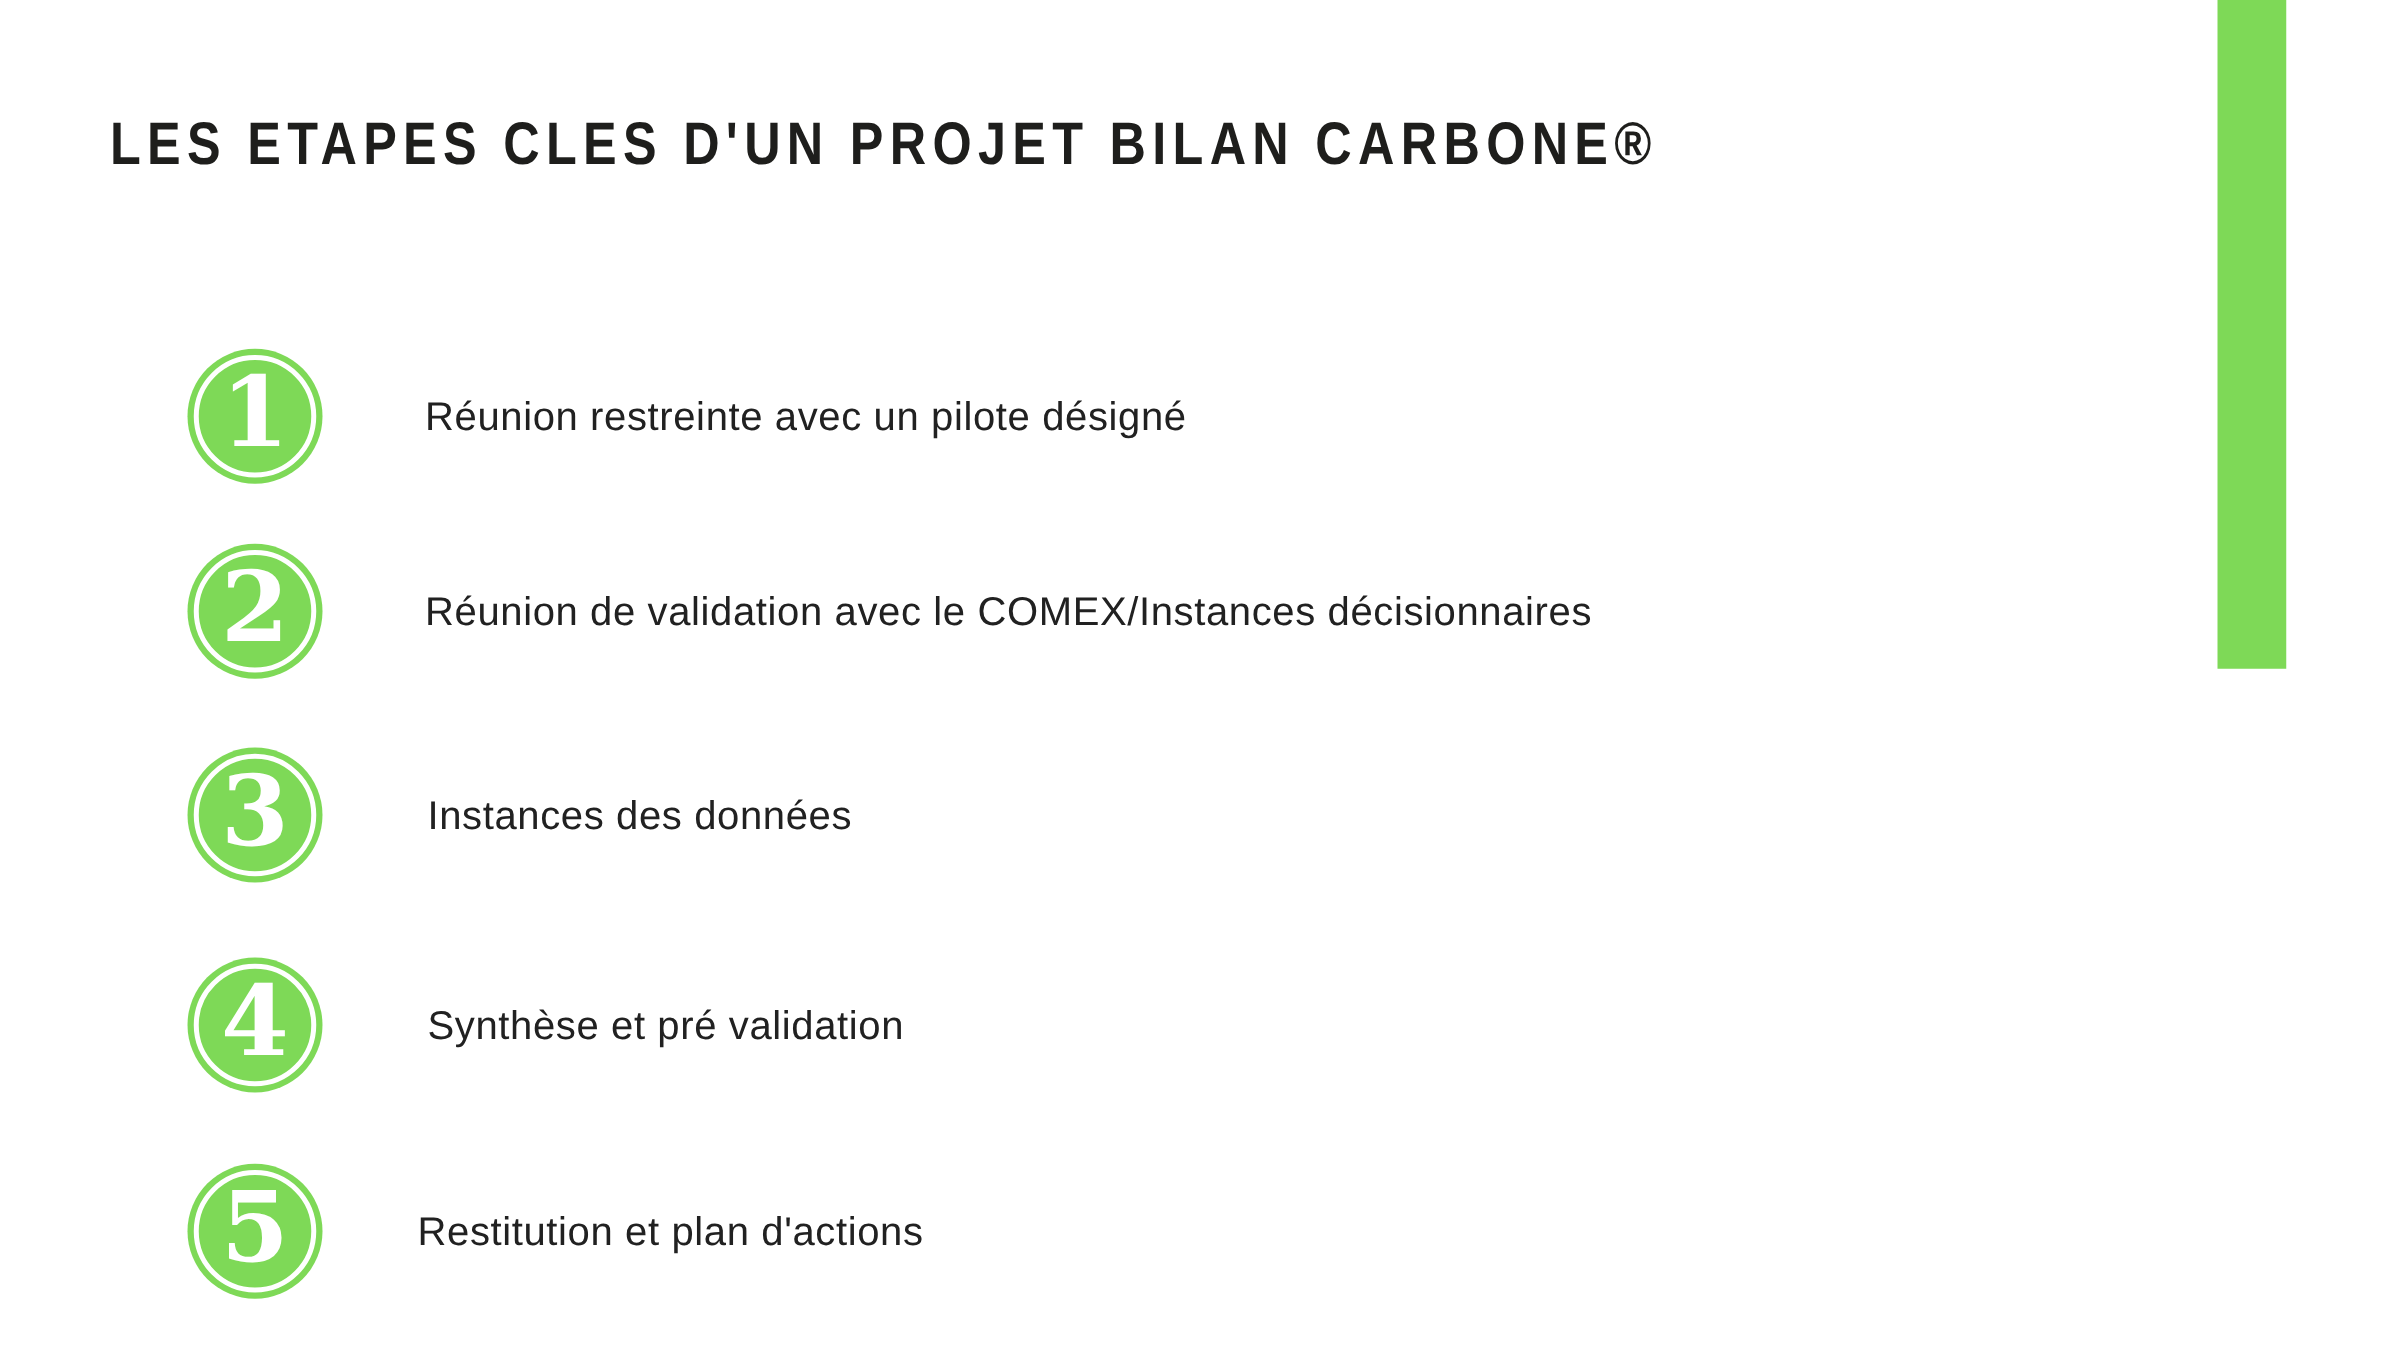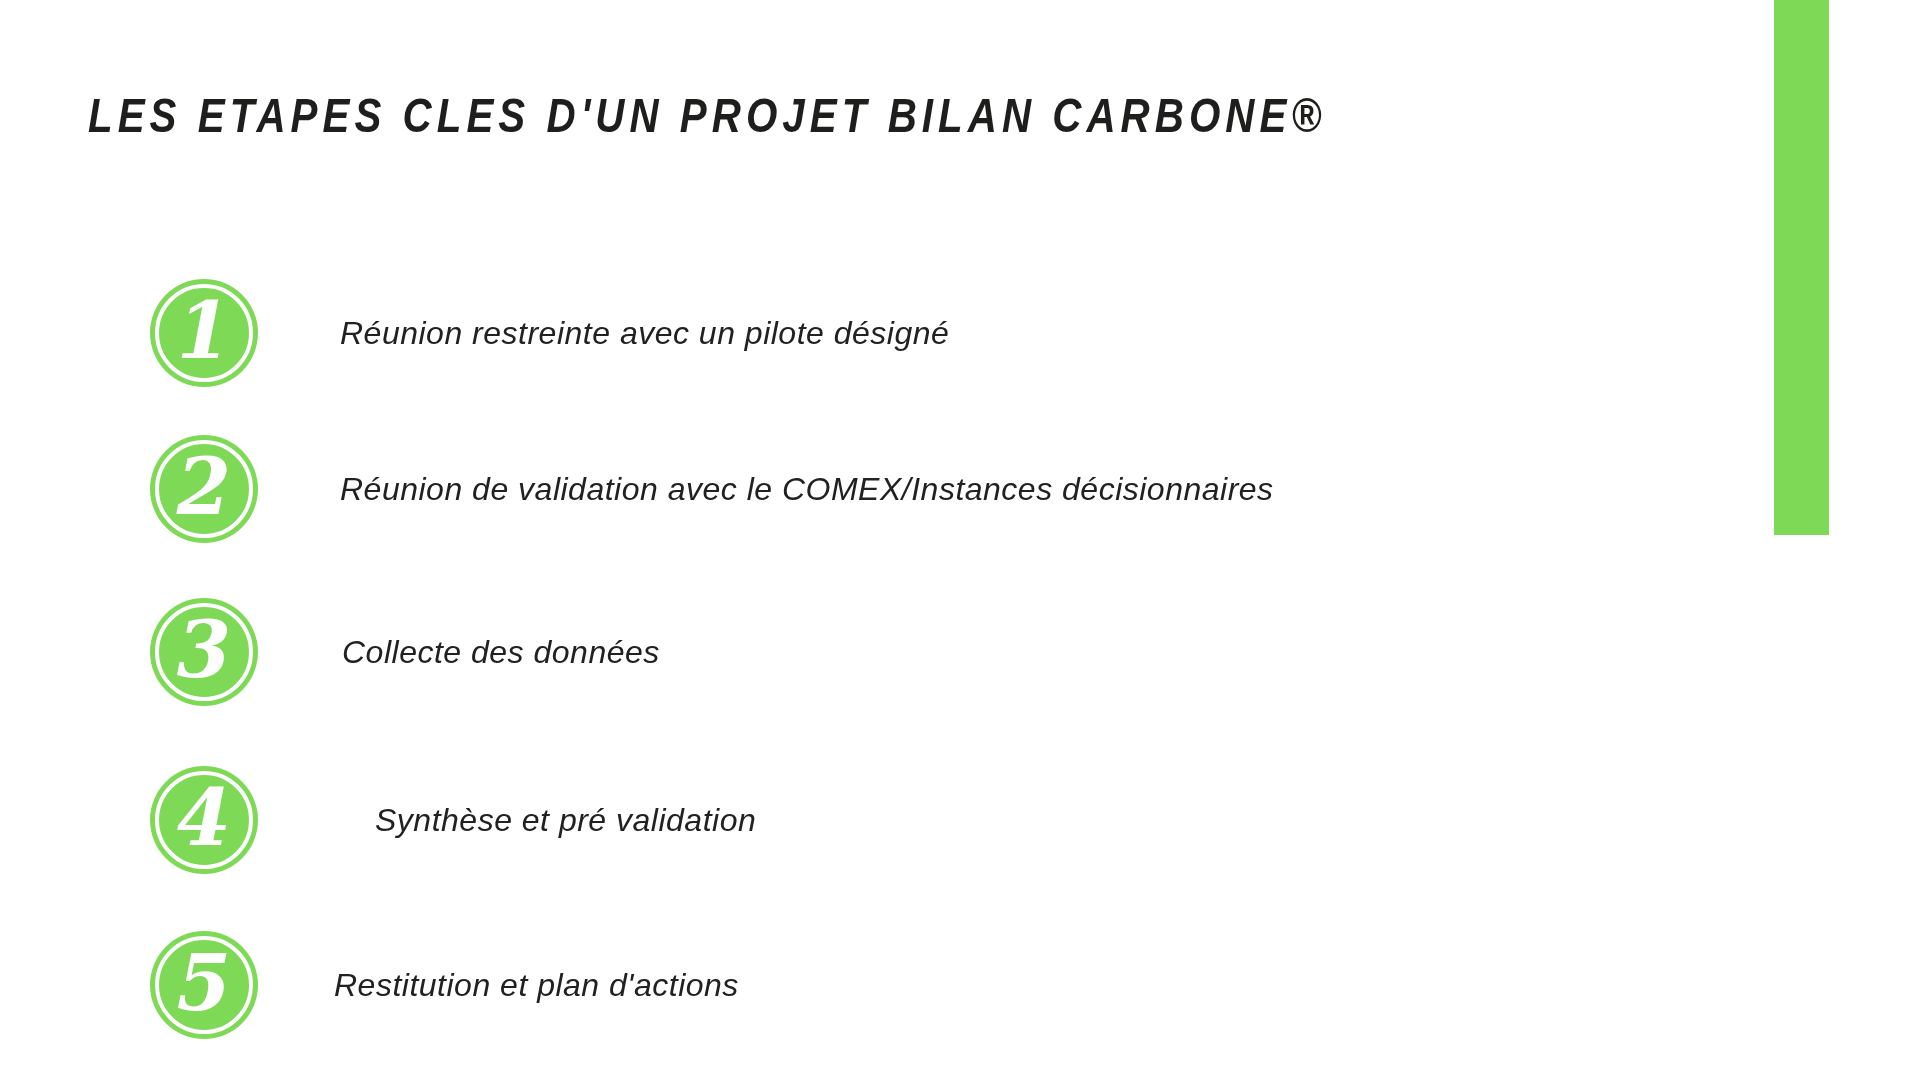--- a/index.html
+++ b/index.html
@@ -5,21 +5,21 @@
   :root{
     --accent:#7ed957;
     --title-color:#1e1e1c;
     --text-color:#212121;
     --bg:#ffffff;
   }
   *{margin:0;padding:0;box-sizing:border-box;}
   html,body{width:1920px;height:1080px;background:var(--bg);overflow:hidden;}
   body{font-family:"Liberation Sans",sans-serif;}
 
-  .canvas{position:relative;width:1676px;height:1080px;background:var(--bg);font-style:italic;}
+  .canvas{position:relative;width:1676px;height:1080px;background:var(--bg);}
 
   
   .accent-bar{
     position:absolute;left:1774px;top:0;width:55px;height:535px;
     background:var(--accent);
   }
 
   
   .title{
     position:absolute;left:88px;top:92px;
@@ -59,21 +59,21 @@
 
   .label{
     font-family:"Liberation Sans",sans-serif;
     font-weight:400;font-size:32px;line-height:1.2;
     color:var(--text-color);white-space:nowrap;
     letter-spacing:0.5px;
   }
   .step-1 .label{margin-left:82px;}
   .step-2 .label{margin-left:82px;}
   .step-3 .label{margin-left:84px;}
-  .step-4 .label{margin-left:117px;text-align:center;}
+  .step-4 .label{margin-left:84px;text-align:center;}
   .step-5 .label{margin-left:76px;}
 </style>
 </head>
 <body>
 
 <div class="canvas">
 
   <div class="accent-bar"></div>
 
   <h1 class="title">LES ETAPES CLES D'UN PROJET BILAN CARBONE®</h1>
@@ -94,21 +94,21 @@
         <span class="num">2</span>
       </div>
       <span class="label">Réunion de validation avec le COMEX/Instances décisionnaires</span>
     </div>
 
     <div class="step step-3">
       <div class="badge">
         <div class="ring"></div>
         <span class="num">3</span>
       </div>
-      <span class="label">Collecte des données</span>
+      <span class="label">Instances des données</span>
     </div>
 
     <div class="step step-4">
       <div class="badge">
         <div class="ring"></div>
         <span class="num">4</span>
       </div>
       <span class="label">Synthèse et pré validation</span>
     </div>
 

